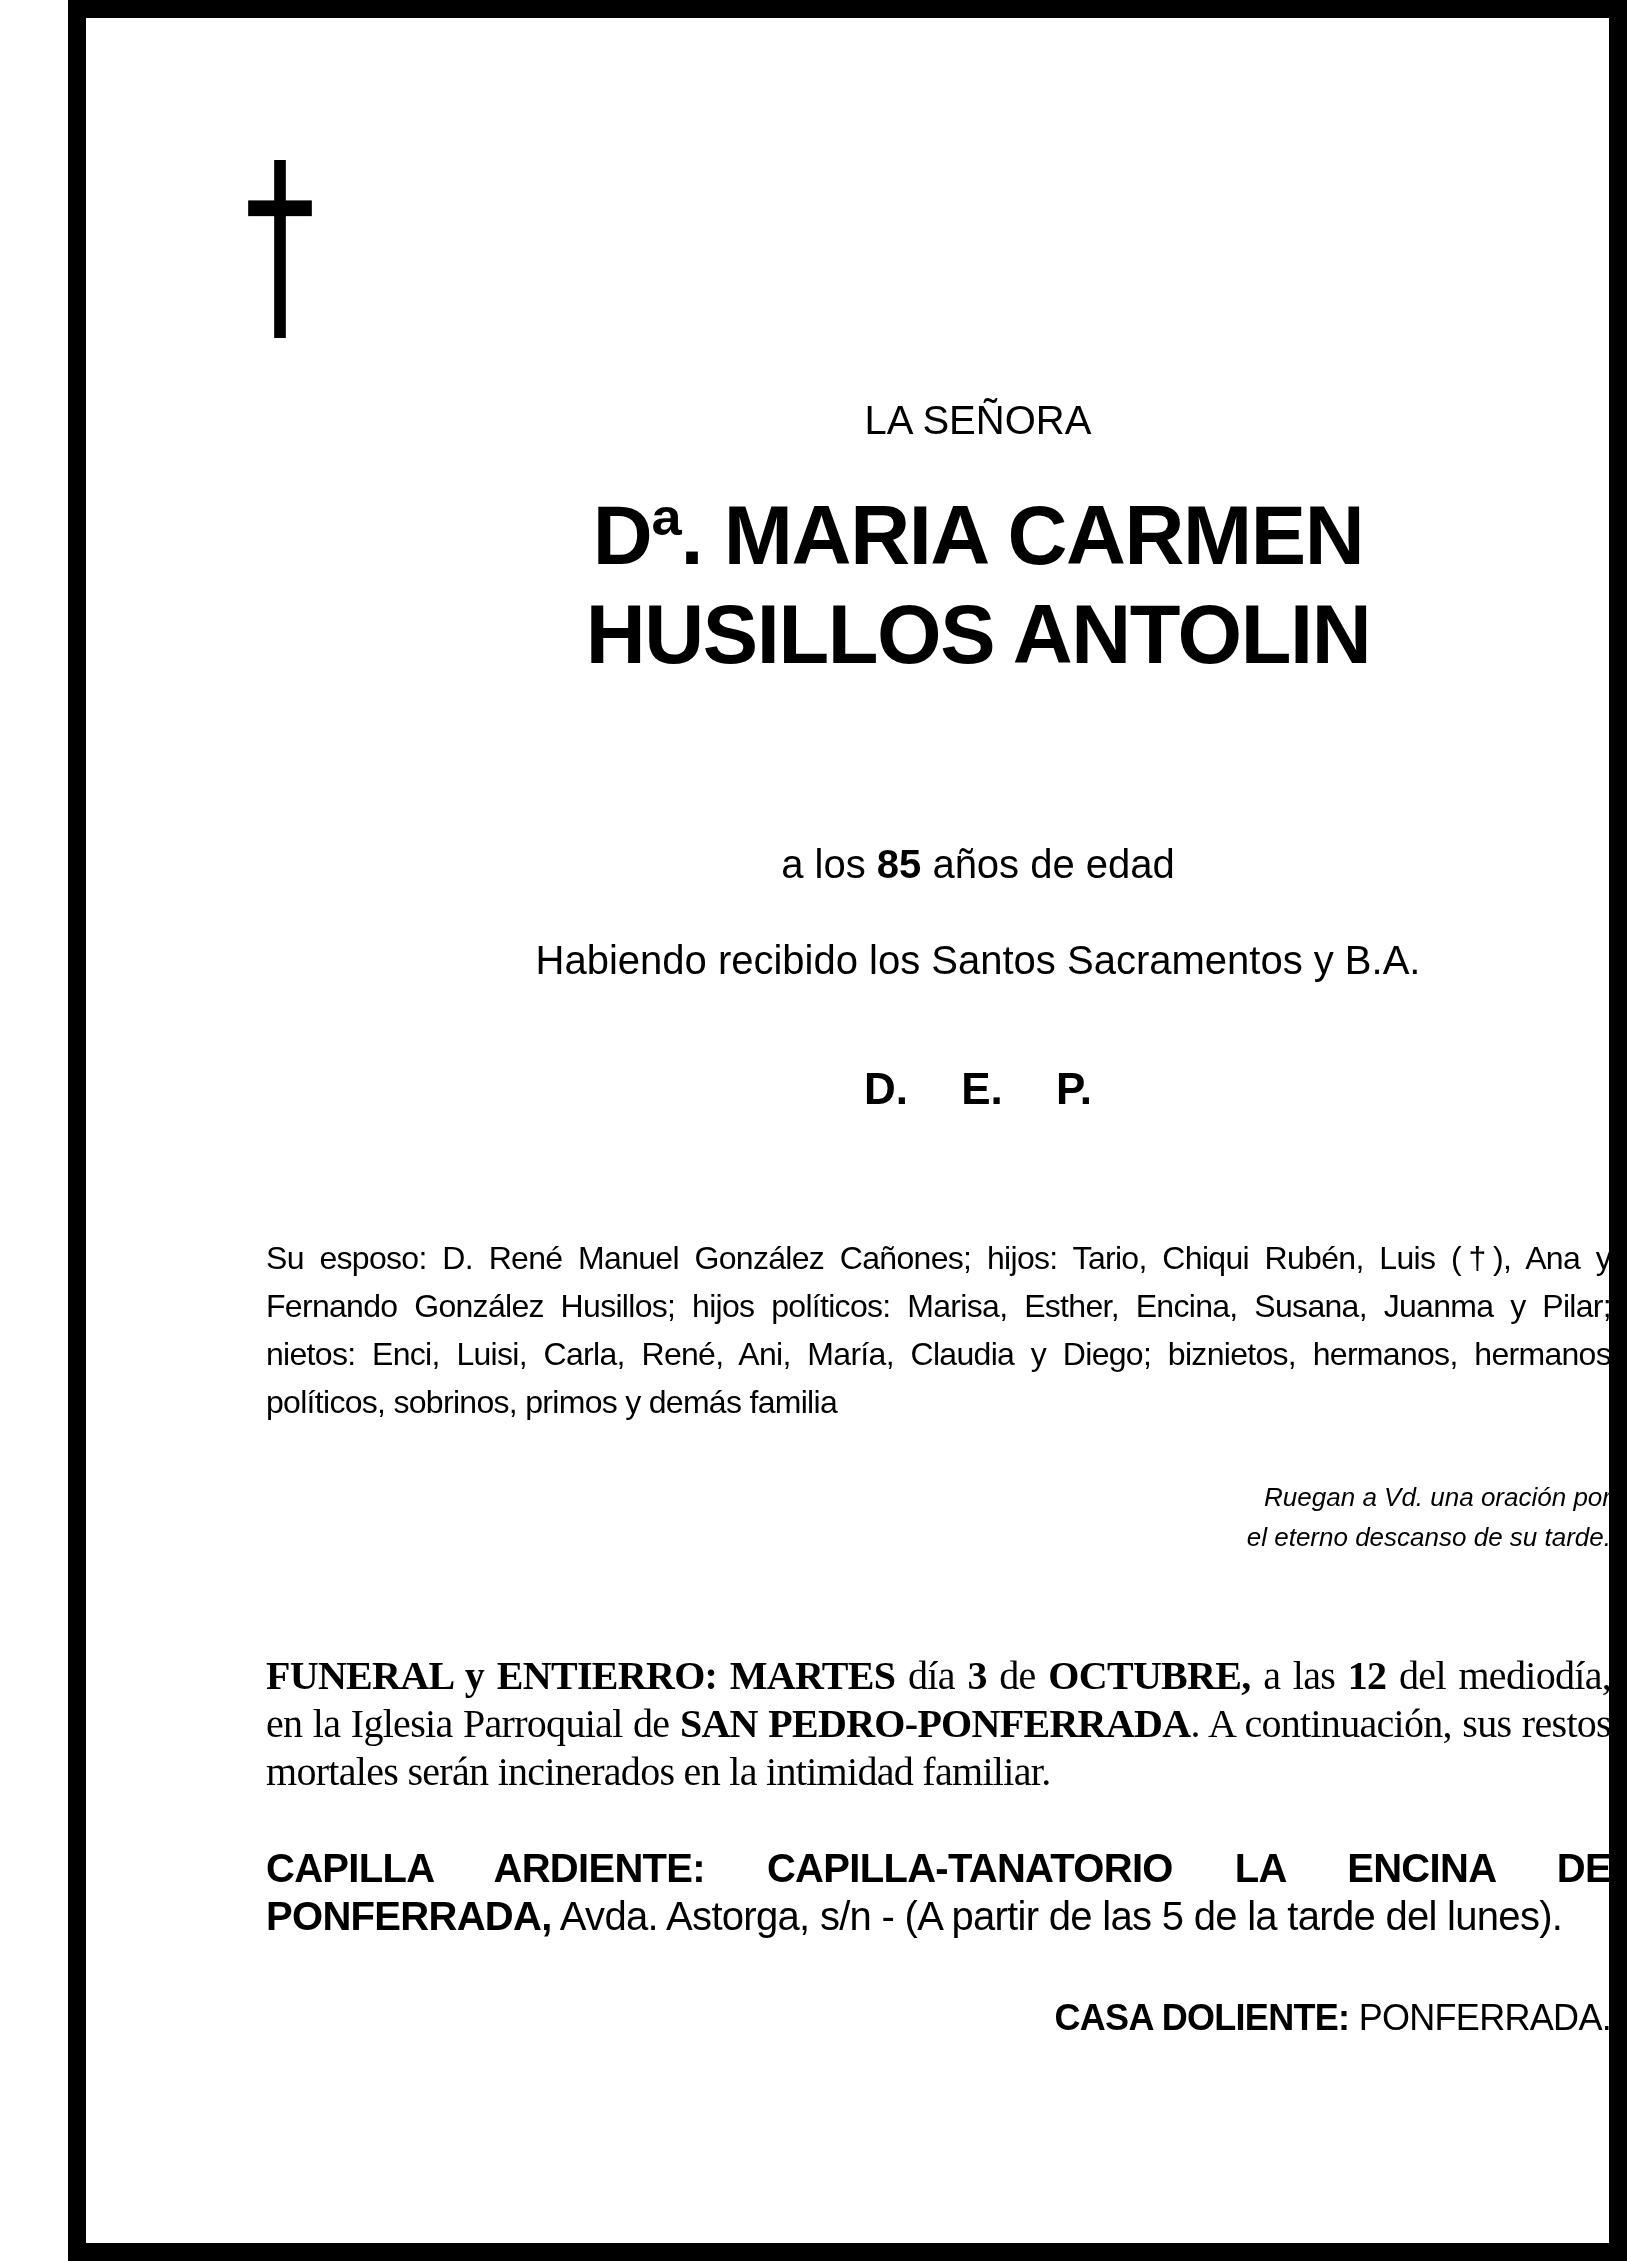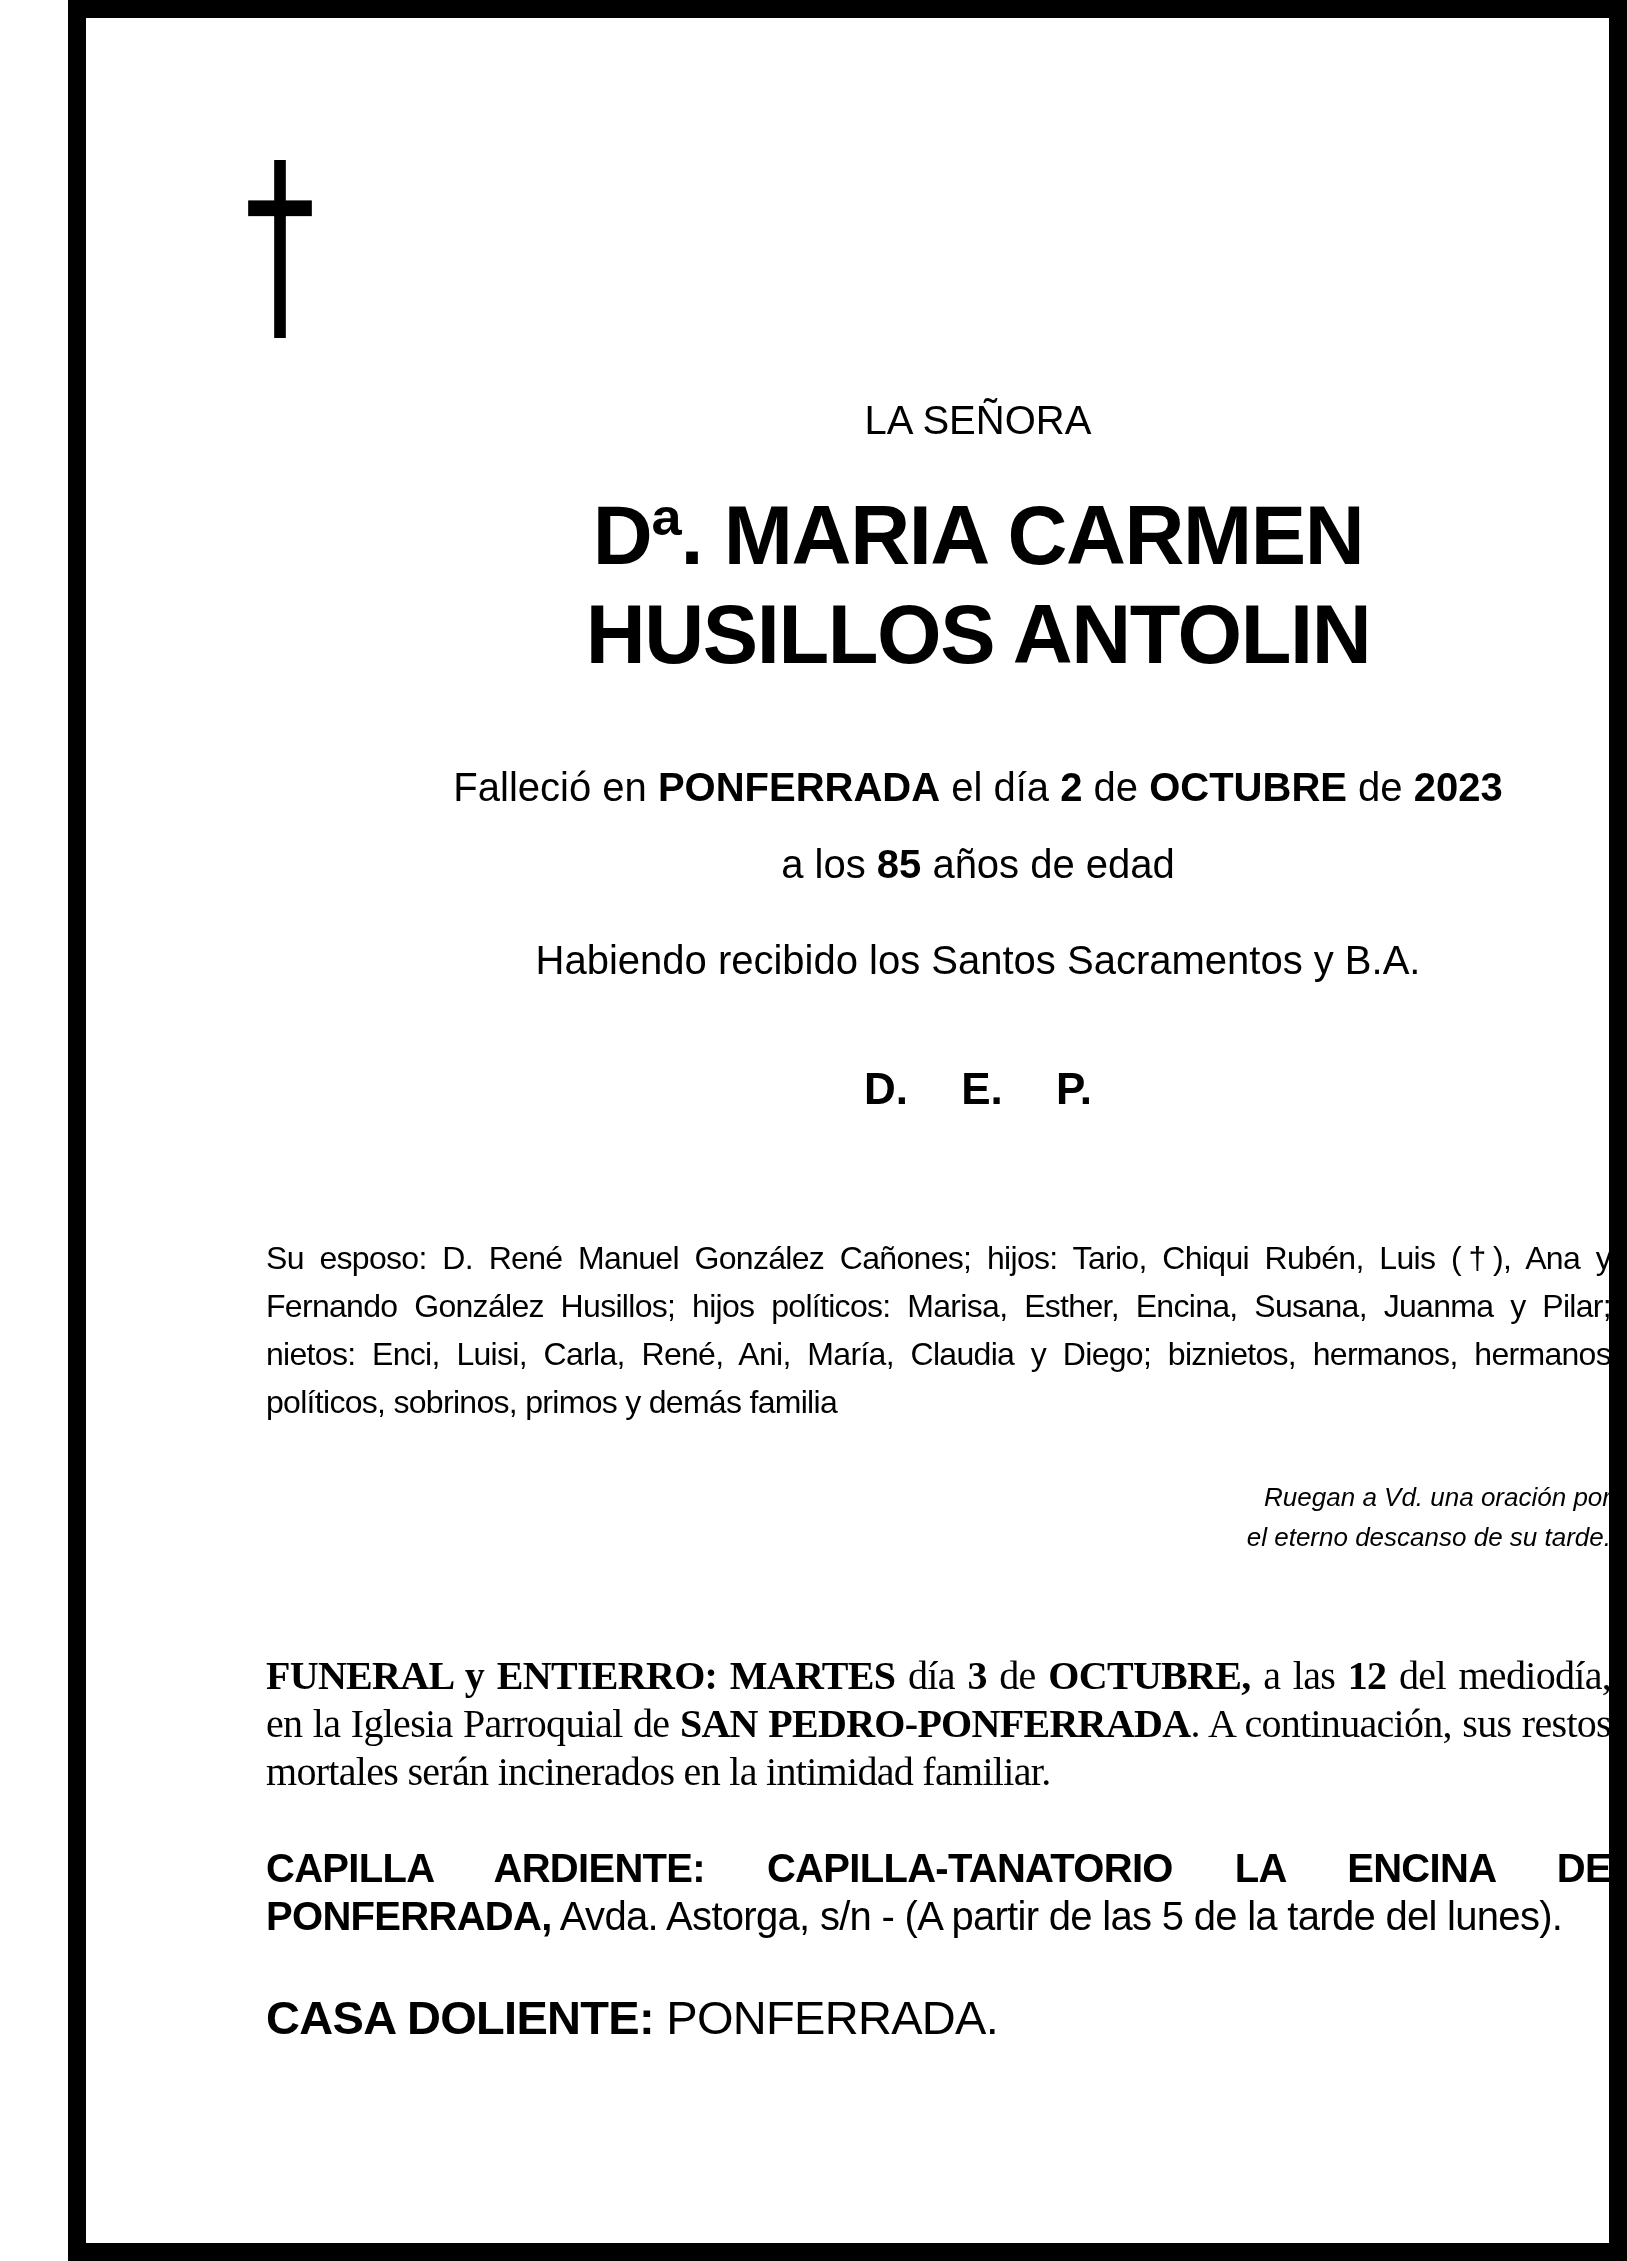--- a/index.html
+++ b/index.html
@@ -40,21 +40,21 @@
     line-height: 40px; text-align: right;
   }
   .funeral {
     top: 1634px; font-size: 40px; line-height: 48px;
     text-align: justify; letter-spacing: -0.7px; font-family: Liberation Serif, serif;
   }
   .chapel {
     top: 1826px; font-size: 40px; line-height: 48px;
     text-align: justify; letter-spacing: -0.7px;
   }
-  .home { top: 1976px; font-size: 47px; line-height: 48px; letter-spacing: -0.7px; }
+  .home { top: 1976px; font-size: 36px; line-height: 48px; letter-spacing: -0.7px; text-align: right; }
 
   b { font-weight: bold; }
 </style>
 </head>
 <body>
 
 <div class="page">
   <div class="frame">
 
     <svg class="cross" viewBox="0 0 93 260" xmlns="http://www.w3.org/2000/svg" aria-hidden="true">
@@ -62,21 +62,20 @@
       <rect x="0" y="59" width="93" height="23"></rect>
     </svg>
 
     <div class="center-block honorific">LA SEÑORA</div>
 
     <div class="center-block name">
       <div>Dª. MARIA CARMEN</div>
       <div>HUSILLOS ANTOLIN</div>
     </div>
 
-    <div class="center-block died"><span>Falleció en </span><b>PONFERRADA</b><span> el día </span><b>2</b><span> de </span><b>OCTUBRE</b><span> de </span><b>2023</b></div>
 
     <div class="center-block age"><span>a los </span><b>85</b><span> años de edad</span></div>
 
     <div class="center-block sacraments">Habiendo recibido los Santos Sacramentos y B.A.</div>
 
     <div class="center-block dep">D. E. P.</div>
 
     <div class="body-block family">Su esposo: D. René Manuel González Cañones; hijos: Tario, Chiqui Rubén, Luis (†), Ana y Fernando González Husillos; hijos políticos: Marisa, Esther, Encina, Susana, Juanma y Pilar; nietos: Enci, Luisi, Carla, René, Ani, María, Claudia y Diego; biznietos, hermanos, hermanos políticos, sobrinos, primos y demás familia</div>
 
     <div class="body-block prayer">

